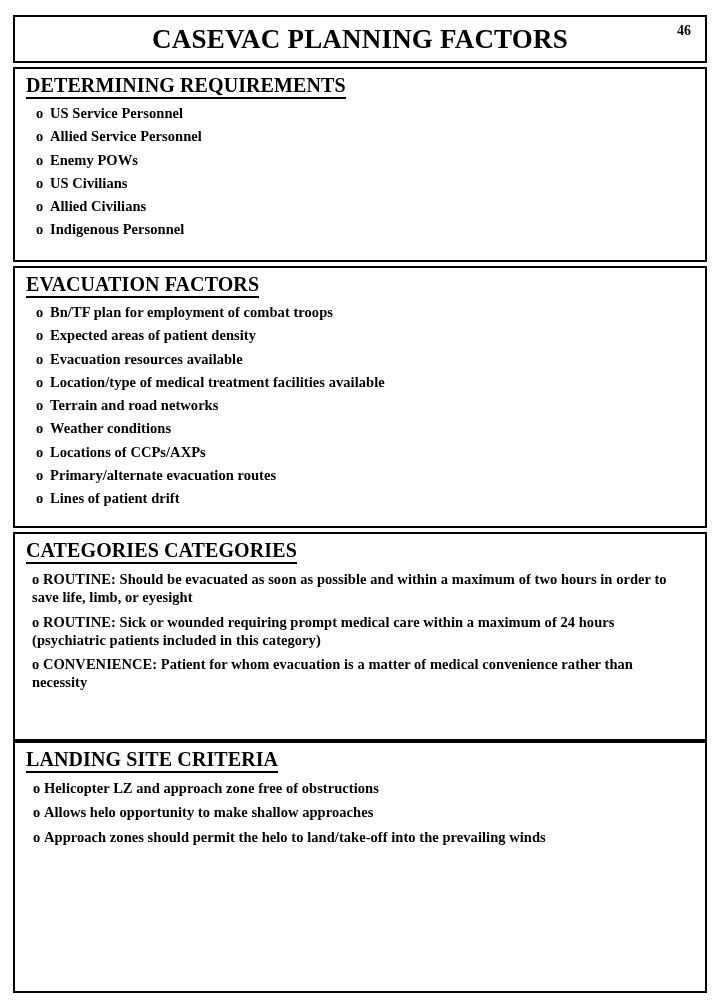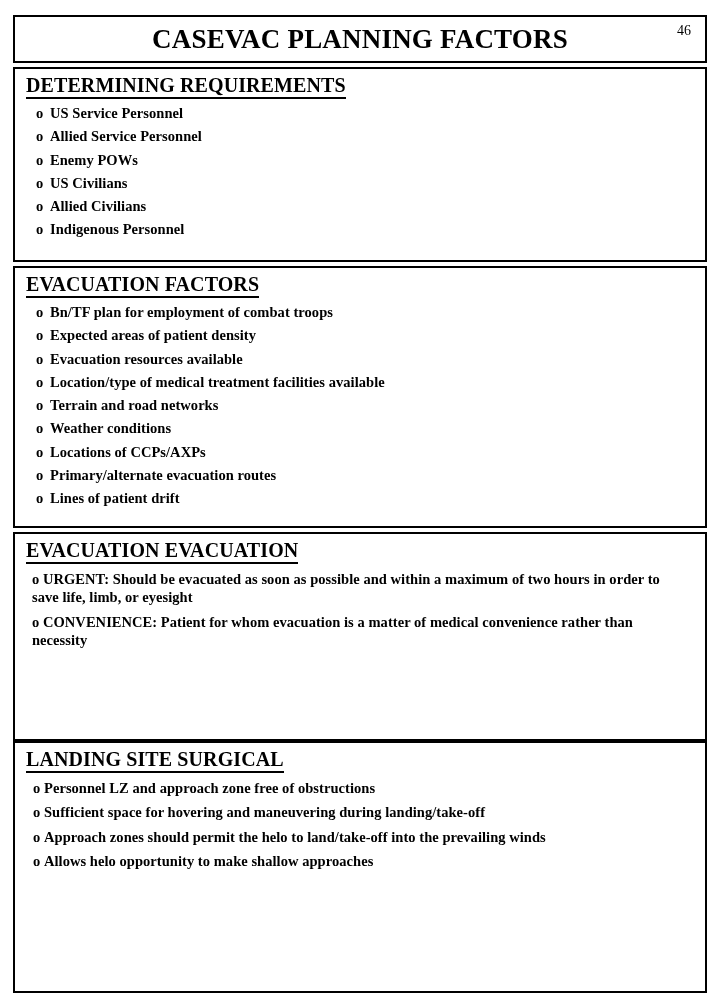--- a/index.html
+++ b/index.html
@@ -42,21 +42,21 @@
     font-size: 27px;
     font-weight: bold;
     letter-spacing: 0.2px;
     line-height: 1;
   }
   .page-number {
     position: absolute;
     right: 14px;
     top: 7px;
     font-size: 14px;
-    font-weight: normal;
+    font-weight: bold;
     line-height: 1;
   }
 
   
   .section-box {
     position: absolute;
     left: 13px;
     width: 694px;
     box-sizing: border-box;
     border: 2px solid #000000;
@@ -146,30 +146,30 @@
       <li><span class="b">o</span><span>US Service Personnel</span></li>
       <li><span class="b">o</span><span>Allied Service Personnel</span></li>
       <li><span class="b">o</span><span>Enemy POWs</span></li>
       <li><span class="b">o</span><span>US Civilians</span></li>
       <li><span class="b">o</span><span>Allied Civilians</span></li>
       <li><span class="b">o</span><span>Indigenous Personnel</span></li>
     </ul>
   </div>
 
   <div class="section-box sec3">
-    <div class="section-heading">EVACUATION EVACUATION</div>
+    <div class="section-heading">CATEGORIES CATEGORIES</div>
     <ul class="bullets flow">
-      <li><span class="b">o</span><span>URGENT:  Should be evacuated as soon as possible and within a maximum of two hours in order to save life, limb, or eyesight</span></li>
+      <li><span class="b">o</span><span>ROUTINE:  Should be evacuated as soon as possible and within a maximum of two hours in order to save life, limb, or eyesight</span></li>
+      <li><span class="b">o</span><span>ROUTINE:  Sick or wounded requiring prompt medical care within a maximum of 24 hours (psychiatric patients included in this category)</span></li>
       <li><span class="b">o</span><span>CONVENIENCE:  Patient for whom evacuation is a matter of medical convenience rather than necessity</span></li>
     </ul>
   </div>
 
   <div class="section-box sec4">
-    <div class="section-heading">LANDING SITE SURGICAL</div>
+    <div class="section-heading">LANDING SITE CRITERIA</div>
     <ul class="bullets flow">
-      <li><span class="b">o</span><span>Personnel LZ and approach zone free of obstructions</span></li>
-      <li><span class="b">o</span><span>Sufficient space for hovering and maneuvering during landing/take-off</span></li>
+      <li><span class="b">o</span><span>Helicopter LZ and approach zone free of obstructions</span></li>
+      <li><span class="b">o</span><span>Allows helo opportunity to make shallow approaches</span></li>
       <li><span class="b">o</span><span>Approach zones should permit the helo to land/take-off into the prevailing winds</span></li>
-      <li><span class="b">o</span><span>Allows helo opportunity to make shallow approaches</span></li>
     </ul>
   </div>
 
 </div>
 
 </body></html>

